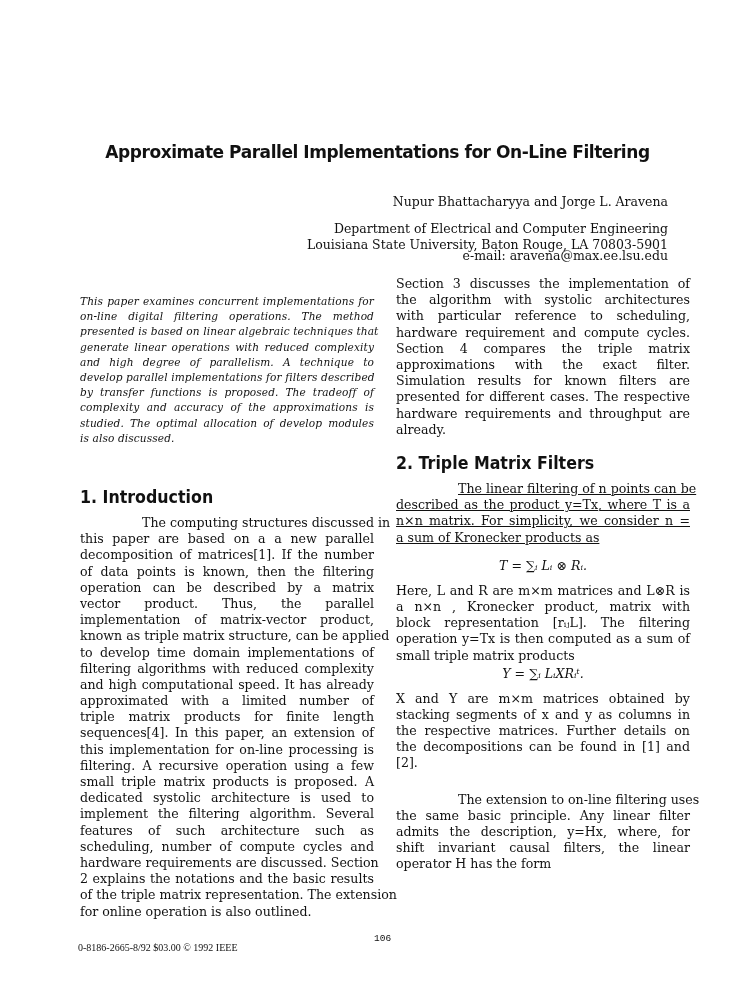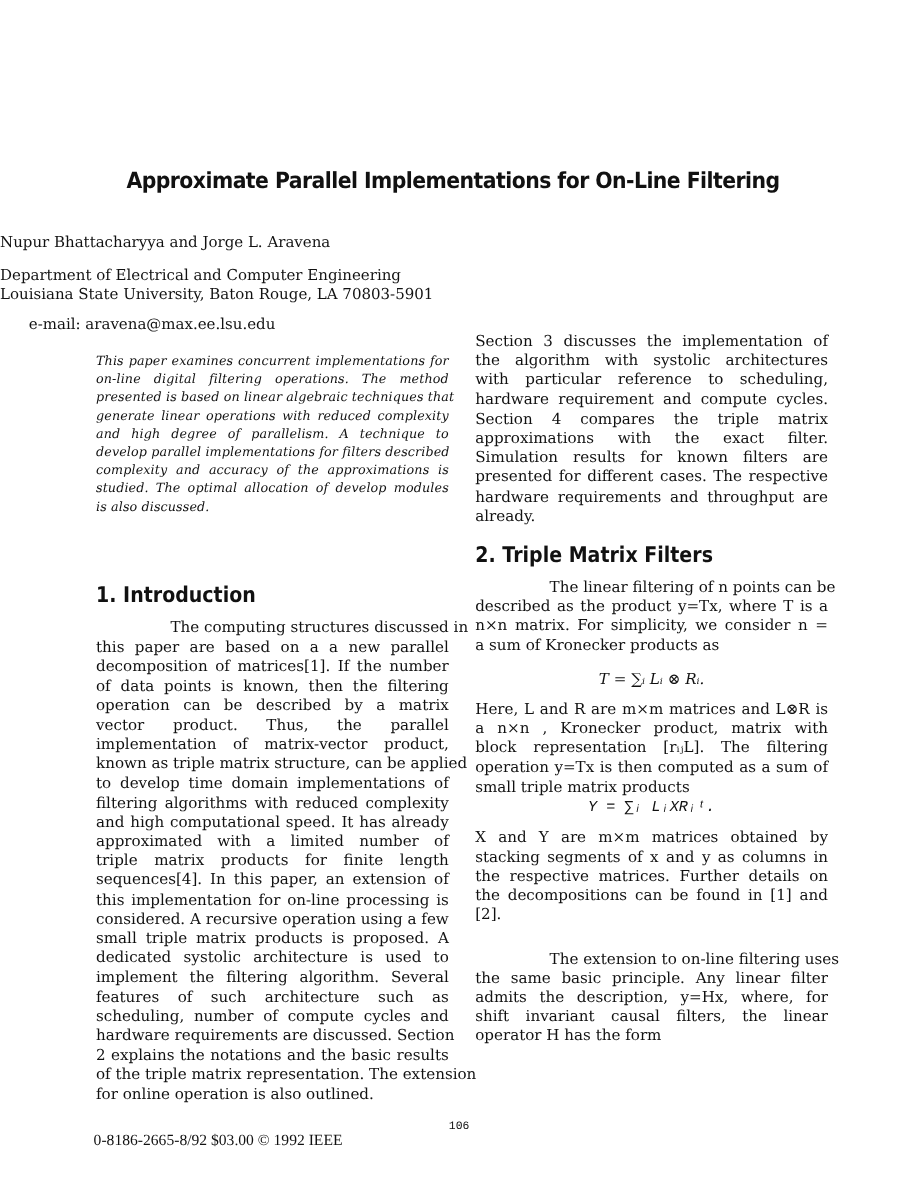--- a/index.html
+++ b/index.html
@@ -1,49 +1,50 @@
 <!DOCTYPE html>
 <html><head>
 <meta charset="utf-8">
 <style>
   html, body { margin:0; padding:0; background:#fff; }
   body { width:755px; height:1000px; position:relative; overflow:hidden; color:#111;
          font-family:"DejaVu Serif", serif; }
   .title { position:absolute; top:141px; left:0; width:755px; text-align:center;
            font-family:"DejaVu Sans", sans-serif; font-weight:bold; font-size:18.5px;
            letter-spacing:-0.5px; transform:scaleX(0.92); transform-origin:center; }
-  .center { position:absolute; left:0; width:668px; text-align:left; font-size:12.5px; }
+  .center { position:absolute; left:0; width:668px; text-align:right; font-size:12.5px; }
   .col { position:absolute; width:294px; }
   .line { display:block; height:16.2px; font-size:12.6px; line-height:16.2px;
           text-align:justify; text-align-last:justify; white-space:nowrap; overflow:visible; }
   .line.last { text-align-last:left; }
   .abs .line { font-style:italic; font-size:10.6px; height:15.2px; line-height:15.2px; letter-spacing:0.1px; }
   .heading { font-family:"DejaVu Sans", sans-serif; font-weight:bold; font-size:18px;
              transform:scaleX(0.88); transform-origin:left; white-space:nowrap; }
   .indent { padding-left:62px; }
   .eq { display:block; text-align:center; font-size:12.6px; font-style:italic; }
-  .footer-left { position:absolute; left:78px; top:942px; font-size:13px; font-family:"Liberation Serif", serif; }
+  .footer-left { position:absolute; left:78px; top:942px; font-size:10px; font-family:"Liberation Serif", serif; }
   .pagenum { position:absolute; left:374px; top:933px; font-size:9.5px; font-family:Liberation Mono, monospace; }
 </style>
 </head>
 <body>
 
 <div class="title">Approximate Parallel Implementations for On-Line Filtering</div>
 <div class="center" style="top:194px;">Nupur Bhattacharyya and Jorge L. Aravena</div>
 <div class="center" style="top:221px;">Department of Electrical and Computer Engineering</div>
 <div class="center" style="top:237px;">Louisiana State University, Baton Rouge, LA 70803-5901</div>
-<div class="center" style="top:262px;padding-left:24px;">e-mail: aravena@max.ee.lsu.edu</div>
+<div class="center" style="top:248px;">e-mail: aravena@max.ee.lsu.edu</div>
 
 <div class="col abs" style="left:80px; top:294px;" id="abstract">
     <span class="line">This paper examines concurrent implementations for</span>
     <span class="line">on-line digital filtering operations. The method</span>
     <span class="line">presented is based on linear algebraic techniques that</span>
     <span class="line">generate linear operations with reduced complexity</span>
     <span class="line">and high degree of parallelism. A technique to</span>
     <span class="line">develop parallel implementations for filters described</span>
+    <span class="line">by transfer functions is proposed. The tradeoff of</span>
     <span class="line">complexity and accuracy of the approximations is</span>
     <span class="line">studied. The optimal allocation of develop modules</span>
     <span class="line last">is also discussed.</span>
   </div>
 
 <div class="col" style="left:80px; top:456px;margin-top:30px;">
   <div class="heading">1. Introduction</div>
   <div id="intro" style="margin-top:8px;">
       <span class="line indent">The computing structures discussed in</span>
       <span class="line">this paper are based on a a new parallel</span>
@@ -53,21 +54,21 @@
       <span class="line">vector product. Thus, the parallel</span>
       <span class="line">implementation of matrix-vector product,</span>
       <span class="line">known as triple matrix structure, can be applied</span>
       <span class="line">to develop time domain implementations of</span>
       <span class="line">filtering algorithms with reduced complexity</span>
       <span class="line">and high computational speed. It has already</span>
       <span class="line">approximated with a limited number of</span>
       <span class="line">triple matrix products for finite length</span>
       <span class="line">sequences[4]. In this paper, an extension of</span>
       <span class="line">this implementation for on-line processing is</span>
-      <span class="line">considered. A recursive operation using a few</span>
+      <span class="line">filtering. A recursive operation using a few</span>
       <span class="line">small triple matrix products is proposed. A</span>
       <span class="line">dedicated systolic architecture is used to</span>
       <span class="line">implement the filtering algorithm. Several</span>
       <span class="line">features of such architecture such as</span>
       <span class="line">scheduling, number of compute cycles and</span>
       <span class="line">hardware requirements are discussed. Section</span>
       <span class="line">2 explains the notations and the basic results</span>
       <span class="line">of the triple matrix representation. The extension</span>
       <span class="line last">for online operation is also outlined.</span>
     </div>
@@ -81,35 +82,35 @@
     <span class="line">Section 4 compares the triple matrix</span>
     <span class="line">approximations with the exact filter.</span>
     <span class="line">Simulation results for known filters are</span>
     <span class="line">presented for different cases. The respective</span>
     <span class="line">hardware requirements and throughput are</span>
     <span class="line last">already.</span>
   </div>
 
 <div class="col" style="left:396px; top:452px;">
   <div class="heading">2. Triple Matrix Filters</div>
-  <div id="p1" style="margin-top:8px;">
+  <div id="p1" style="margin-top:8px;text-decoration:underline;">
       <span class="line indent">The linear filtering of n points can be</span>
       <span class="line">described as the product y=Tx, where T is a</span>
       <span class="line">n×n matrix. For simplicity, we consider n =</span>
       <span class="line last">a sum of Kronecker products as</span>
     </div>
   <div class="eq" style="margin:12px 0 10px 0;">T = ∑ᵢ Lᵢ ⊗ Rᵢ.</div>
   <div id="p2">
       <span class="line">Here, L and R are m×m matrices and L⊗R is</span>
       <span class="line">a n×n , Kronecker product, matrix with</span>
       <span class="line">block representation [rᵢⱼL]. The filtering</span>
       <span class="line">operation y=Tx is then computed as a sum of</span>
       <span class="line last">small triple matrix products</span>
     </div>
-  <div class="eq" style="margin:2px 0 10px 0;font-family:Liberation Mono, monospace;">Y = ∑ᵢ LᵢXRᵢᵗ.</div>
+  <div class="eq" style="margin:2px 0 10px 0;">Y = ∑ᵢ LᵢXRᵢᵗ.</div>
   <div id="p3">
       <span class="line">X and Y are m×m matrices obtained by</span>
       <span class="line">stacking segments of x and y as columns in</span>
       <span class="line">the respective matrices. Further details on</span>
       <span class="line">the decompositions can be found in [1] and</span>
       <span class="line last">[2].</span>
     </div>
   <div id="p4" style="margin-top:20px;">
       <span class="line indent">The extension to on-line filtering uses</span>
       <span class="line">the same basic principle. Any linear filter</span>

